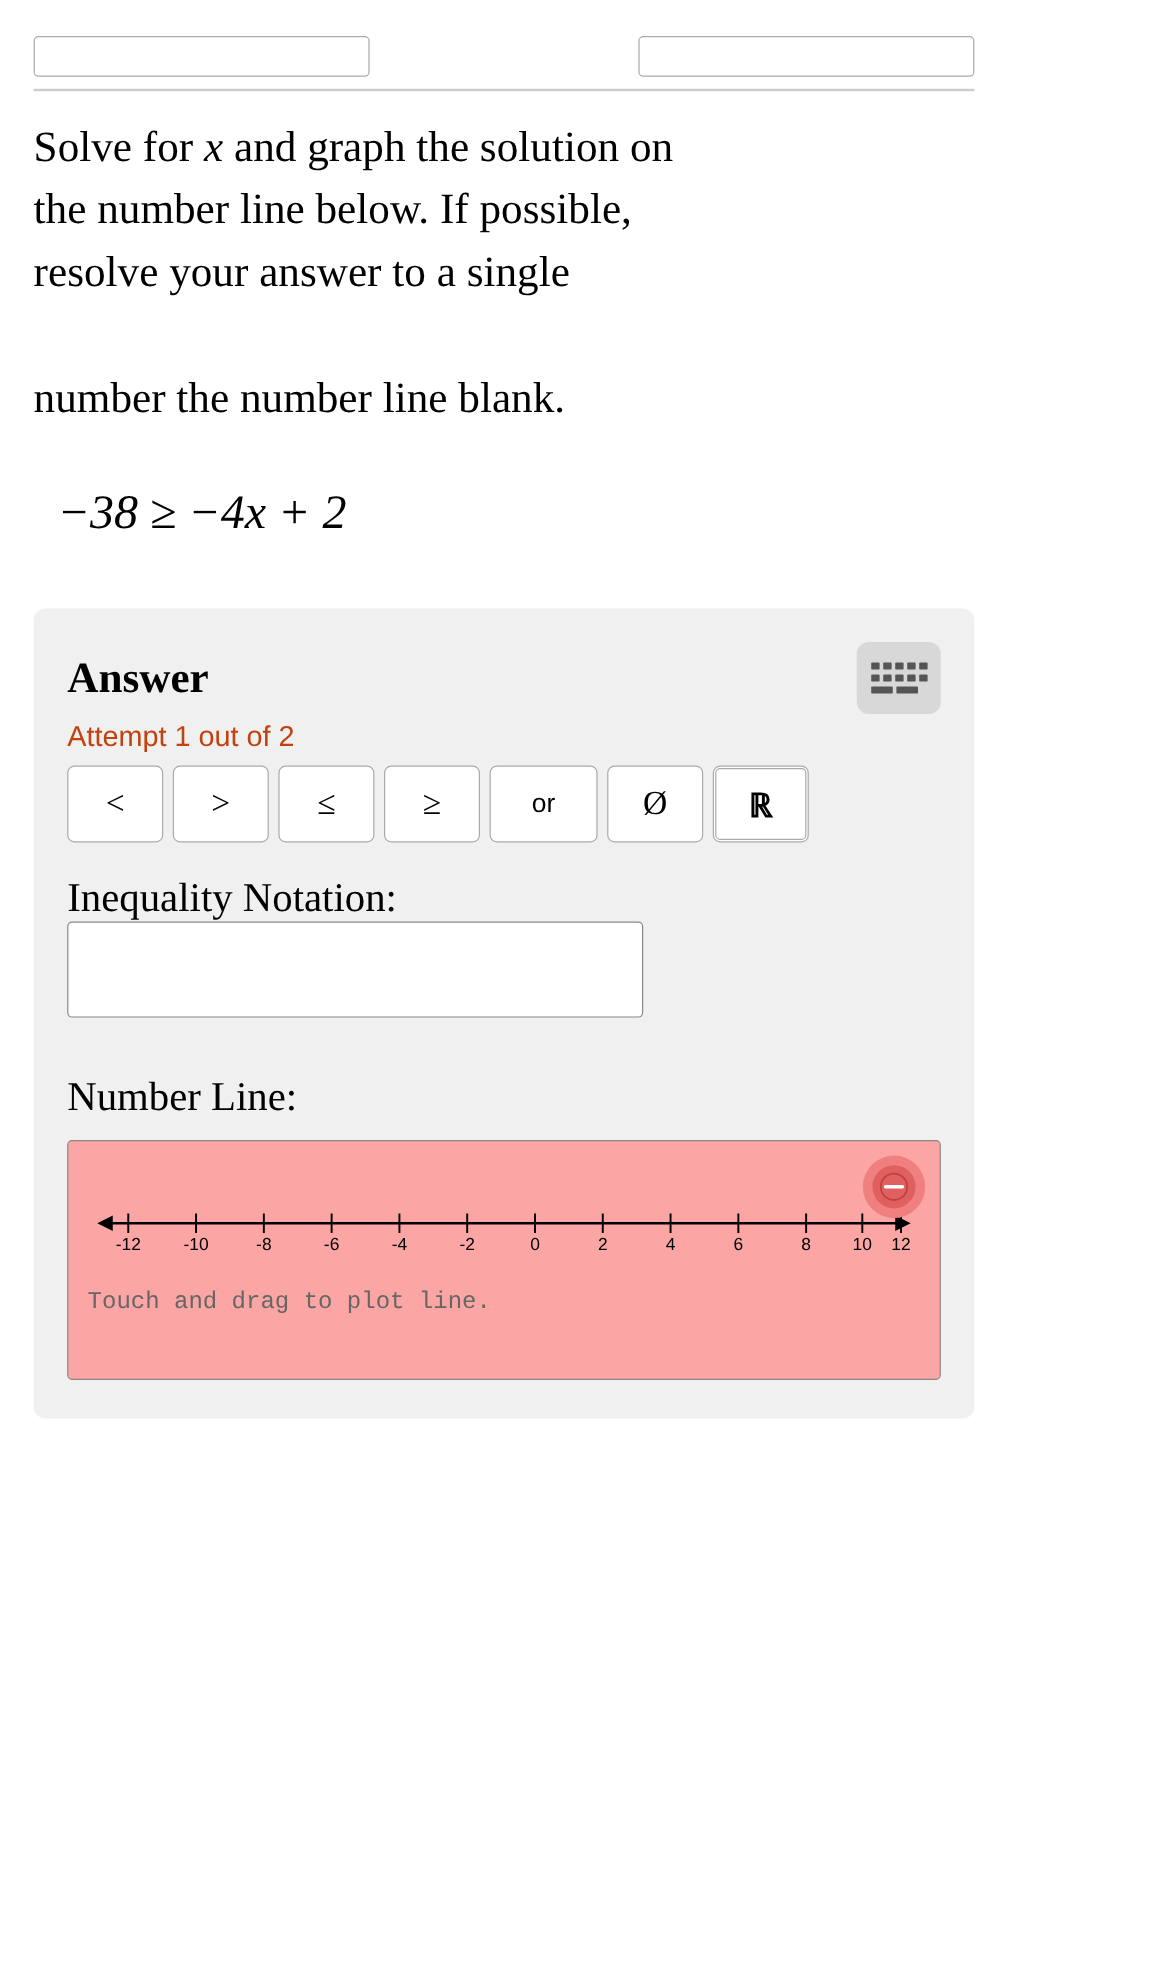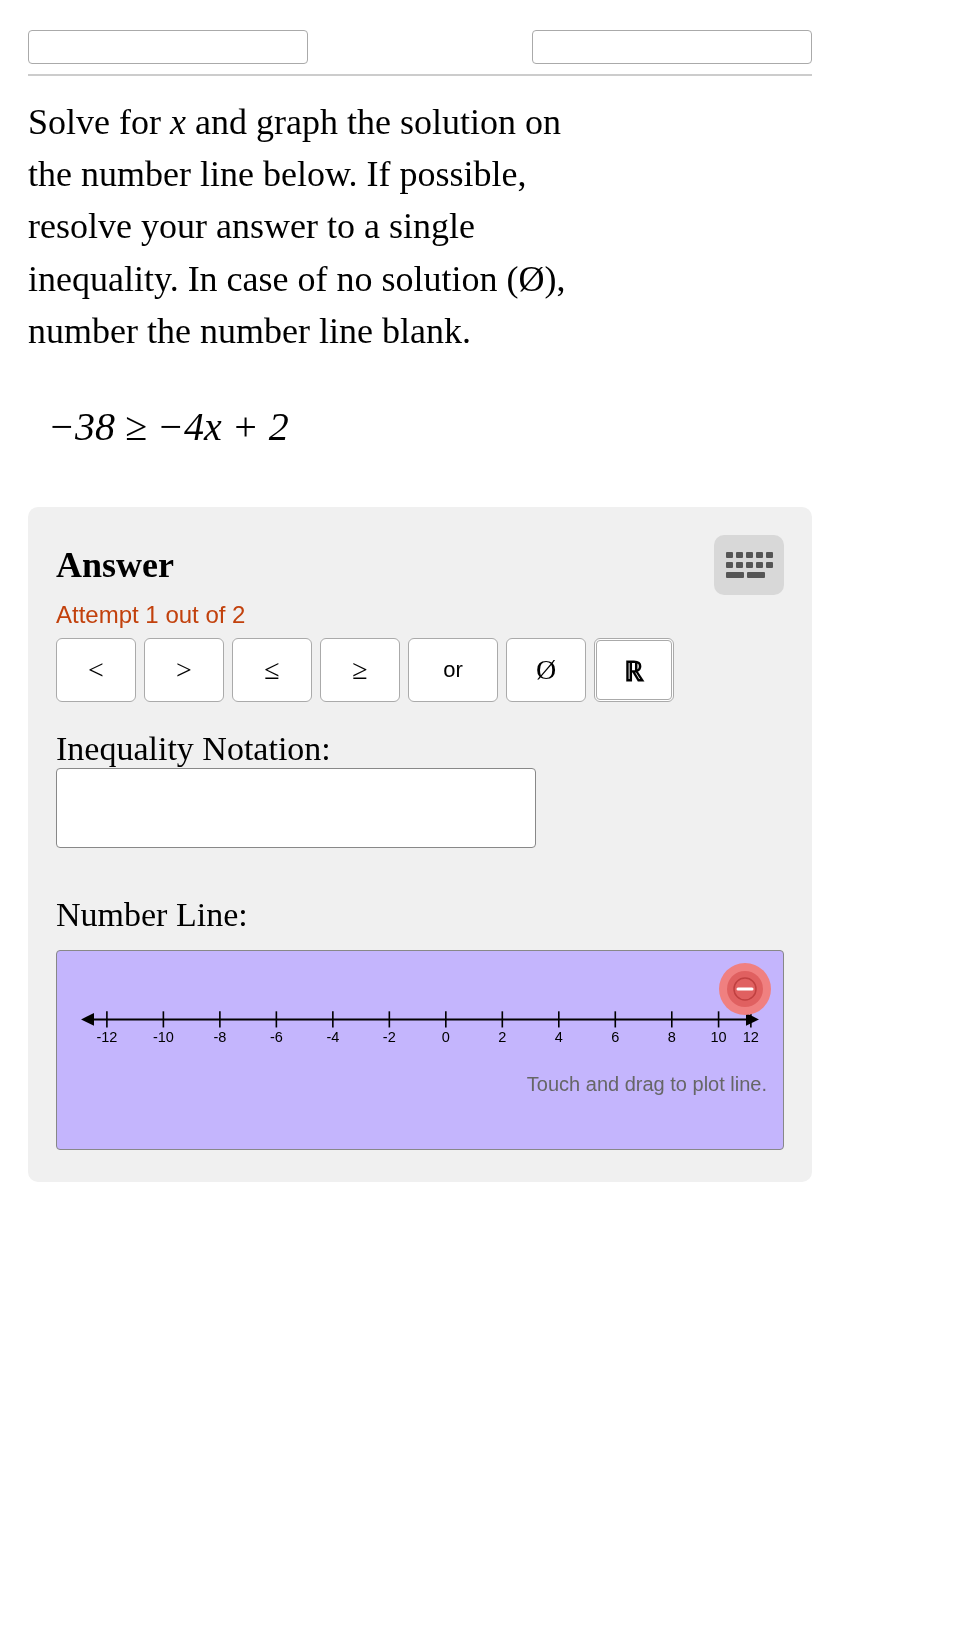--- a/index.html
+++ b/index.html
@@ -142,21 +142,21 @@
     .number-line-label {
       font-size: 34px;
       font-family: Georgia, serif;
       margin-bottom: 16px;
       margin-top: 12px;
     }
 
     .number-line-container {
       border: 1.5px solid #888;
       border-radius: 4px;
-      background: #c4b5fd;
+      background: #fca5a5;
       padding: 20px 16px 40px 16px;
       position: relative;
       height: 200px;
     }
 
     .clear-btn {
       position: absolute;
       top: 12px;
       right: 12px;
       width: 52px;
@@ -180,24 +180,24 @@
       justify-content: center;
     }
 
     .number-line-svg {
       width: 100%;
       height: 80px;
       margin-top: 10px;
     }
 
     .touch-drag-text {
-      text-align: right;
+      text-align: left;
       font-size: 20px;
       color: #666;
-      font-family: Liberation Sans, sans-serif;
+      font-family: Liberation Mono, monospace;
       margin-top: 8px;
     }
 
     .top-bar {
       display: flex;
       justify-content: space-between;
       margin-bottom: 20px;
       border-bottom: 2px solid #ccc;
       padding-bottom: 10px;
     }
@@ -221,21 +221,21 @@
 
   <div class="top-bar">
     <div class="top-bar-box"></div>
     <div class="top-bar-box"></div>
   </div>
 
   <div class="problem-text">
     <span>Solve for </span><span class="italic-x">x</span><span> and graph the solution on</span><br>
     <span>the number line below. If possible,</span><br>
     <span>resolve your answer to a single</span><br>
-    <span>inequality. In case of no solution (Ø),</span><br>
+    <br>
     <span>number the number line blank.</span>
   </div>
 
   <div class="equation-block">
     <span class="equation-line">
       −38 ≥ −4<span class="italic-x">x</span> + 2
     </span>
   </div>
 
   <div class="answer-section">

